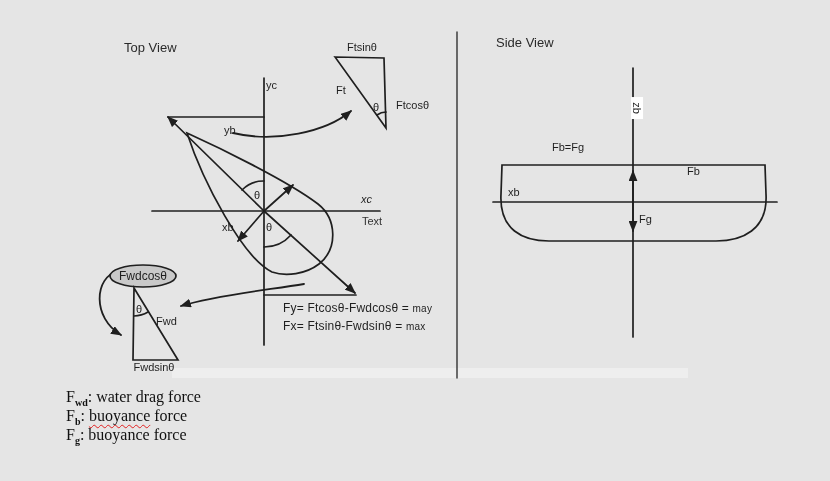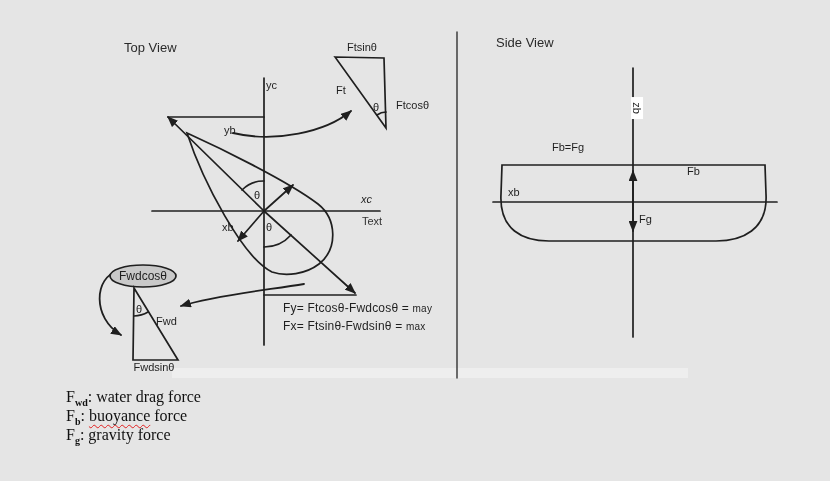--- a/index.html
+++ b/index.html
@@ -115,16 +115,16 @@
 
   <div class="lbl zb-rot">zb</div>
   <div class="lbl" style="left:552px;top:141px;">Fb=Fg</div>
   <div class="lbl" style="left:508px;top:186px;">xb</div>
   <div class="lbl" style="left:639px;top:165px;padding-left:48px;">Fb</div>
   <div class="lbl" style="left:639px;top:213px;">Fg</div>
 
   <div id="legend">
     <div class="legend-row"><span>F</span><sub>wd</sub><span>: water drag force</span><span class="wavy"></span><span></span></div>
     <div class="legend-row"><span>F</span><sub>b</sub><span>: </span><span class="wavy">buoyance</span><span> force</span></div>
-    <div class="legend-row"><span>F</span><sub>g</sub><span>: gravity force</span><span class="wavy"></span><span></span></div>
+    <div class="legend-row"><span>F</span><sub>g</sub><span>: buoyance force</span><span class="wavy"></span><span></span></div>
   </div>
 
 </div>
 
 </body></html>

